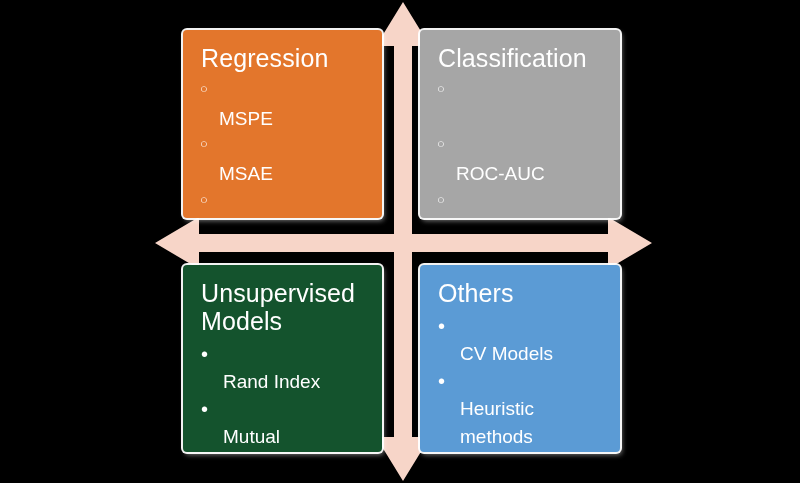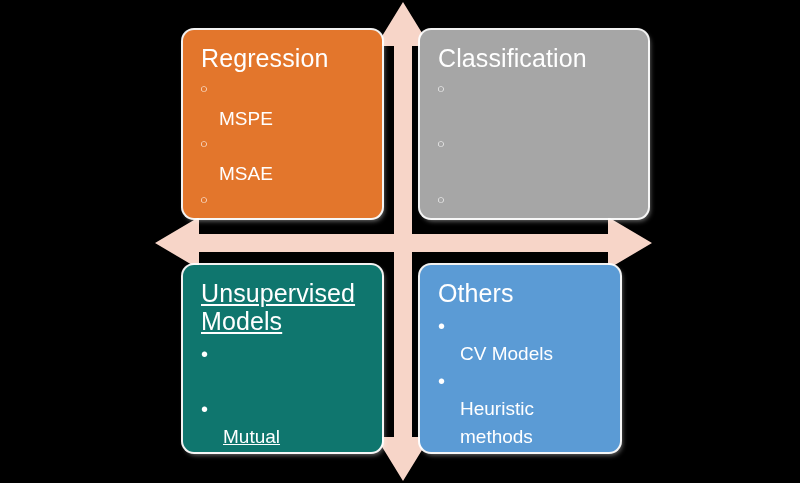--- a/index.html
+++ b/index.html
@@ -23,21 +23,21 @@
   .arrow {
     position: absolute;
     pointer-events: none;
   }
   .arrow svg { display: block; }
 
   
   .box {
     position: absolute;
     box-sizing: border-box;
-    border-radius: 11px;
+    border-radius: 4px;
     padding: 12px 14px 10px 14px;
     color: #FFFFFF;
     box-shadow: 0 0 0 2px rgba(255,255,255,0.95),
                 2px 3px 5px rgba(255,255,255,0.45);
     overflow: hidden;
   }
 
   .box-title {
     font-size: 25px;
     line-height: 1.12;
@@ -69,22 +69,22 @@
     line-height: 1.43;
   }
   
   .bullets-hollow li .bullet { font-size: 13px; left: 3px; top: 2px; }
   
   .bullets-filled li { padding-left: 26px; }
   .bullets-filled li .bullet { font-size: 20px; left: 4px; top: -1px; }
 
   
   #box-regression   { left: 183px; top: 30px;  width: 199px; height: 188px; background: #E3762C; }
-  #box-classification{ left: 420px; top: 30px;  width: 228px; height: 188px; background: #A6A6A6; }
-  #box-unsupervised { left: 183px; top: 265px; width: 199px; height: 187px; background: #0f766e; text-decoration: underline; }
+  #box-classification{ left: 420px; top: 30px;  width: 200px; height: 188px; background: #A6A6A6; }
+  #box-unsupervised { left: 183px; top: 265px; width: 199px; height: 187px; background: #14532d; }
   #box-others       { left: 420px; top: 265px; width: 200px; height: 187px; background: #5B9BD5; }
 </style>
 </head>
 <body>
 
 <div id="canvas">
 
   <div class="arrow" id="arrow-up" style="left:376px; top:2px;">
     <svg width="54" height="244" viewBox="0 0 54 244">
       <polygon points="27,0 54,44 36,44 36,244 18,244 18,44 0,44" fill="#F7D5C8"></polygon>
@@ -125,34 +125,34 @@
     </ul>
   </div>
 
   <div class="box" id="box-classification">
     <div class="box-title">Classification</div>
     <ul class="box-list bullets-hollow">
       <li>
         <span class="bullet">○</span>
       </li>
       <li>
-        <span class="bullet">○</span>
+        <span class="bullet">○</span><span>ROC-AUC</span>
       </li>
       <li>
         <span class="bullet">○</span>
       </li>
 
     </ul>
   </div>
 
   <div class="box" id="box-unsupervised">
     <div class="box-title">Unsupervised Models</div>
     <ul class="box-list bullets-filled">
       <li>
-        <span class="bullet">•</span>
+        <span class="bullet">•</span><span>Rand Index</span>
       </li>
       <li>
         <span class="bullet">•</span><span>Mutual
 Information</span>
       </li>
     </ul>
   </div>
 
   <div class="box" id="box-others">
     <div class="box-title">Others</div>

